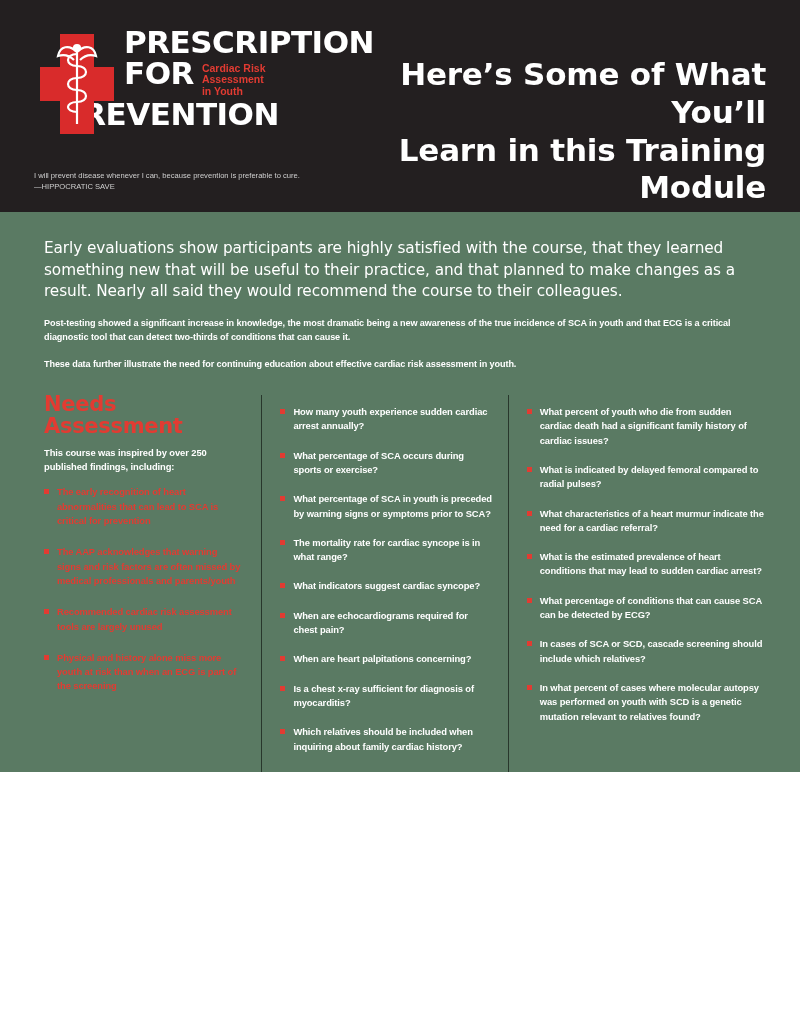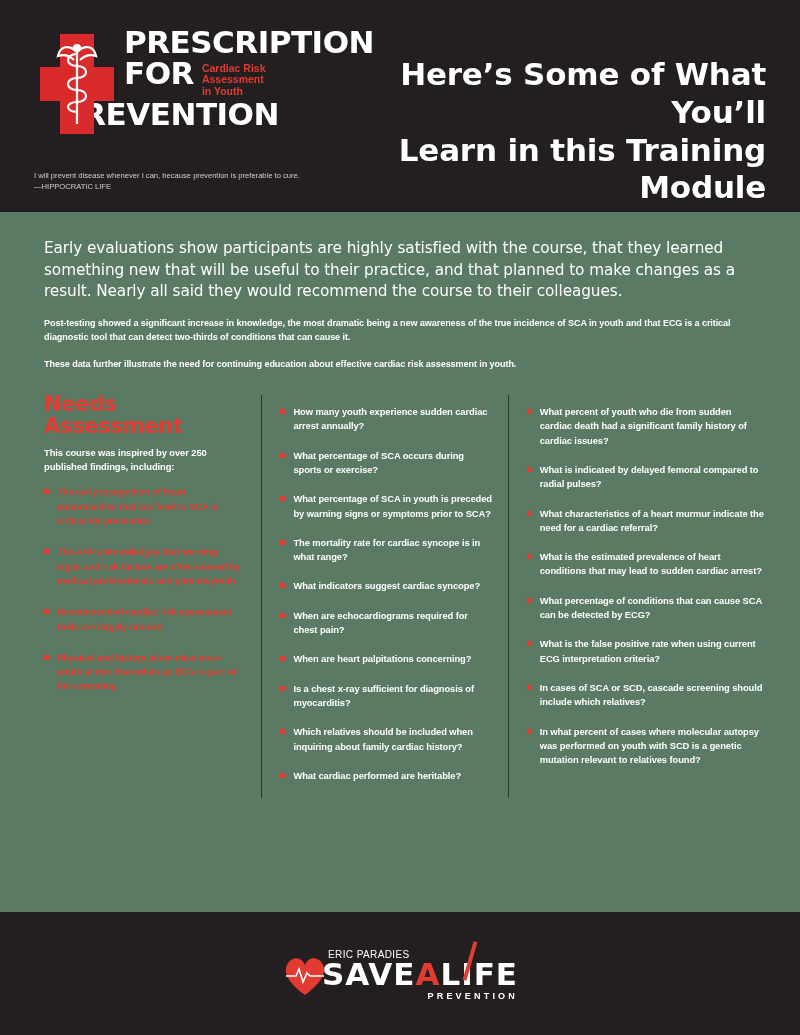--- a/index.html
+++ b/index.html
@@ -5,21 +5,21 @@
   * { box-sizing: border-box; margin: 0; padding: 0; }
   html, body {
     width: 800px;
     height: 1035px;
     background: #ffffff;
     font-family: "Liberation Sans", sans-serif;
   }
   .page {
     position: relative;
     width: 800px;
-    height: 1035px;
+    height: 772px;
     background: #ffffff;
     overflow: hidden;
   }
 
   
   .header {
     position: relative;
     width: 800px;
     height: 212px;
     background: #231f20;
@@ -287,21 +287,21 @@
               <span>Cardiac Risk</span><br>
               <span>Assessment</span><br>
               <span>in Youth</span>
             </div>
           </div>
           <div class="brand-line brand-prevention">PREVENTION</div>
         </div>
       </div>
       <div class="oath">
         <span>I will prevent disease whenever I can, because prevention is preferable to cure.</span>
-        <span class="attrib">—HIPPOCRATIC LIFE</span>
+        <span class="attrib">—HIPPOCRATIC SAVE</span>
       </div>
     </div>
 
     <div class="header-title">
       <div>Here’s Some of What You’ll</div>
       <div>Learn in this Training Module</div>
     </div>
   </div>
 
   <div class="body-green">
@@ -343,21 +343,20 @@
 
       <div class="divider"></div>
 
       <div class="col col-3">
         <ul class="bullets">
           <li>What percent of youth who die from sudden cardiac death had a significant family history of cardiac issues?</li>
           <li>What is indicated by delayed femoral compared to radial pulses?</li>
           <li>What characteristics of a heart murmur indicate the need for a cardiac referral?</li>
           <li>What is the estimated prevalence of heart conditions that may lead to sudden cardiac arrest?</li>
           <li>What percentage of conditions that can cause SCA can be detected by ECG?</li>
-          <li>What is the false positive rate when using current ECG interpretation criteria?</li>
           <li>In cases of SCA or SCD, cascade screening should include which relatives?</li>
           <li>In what percent of cases where molecular autopsy was performed on youth with SCD is a genetic mutation relevant to relatives found?</li>
         </ul>
       </div>
 
     </div>
   </div>
 
   <div class="footer">
     <div class="foot-logo">

